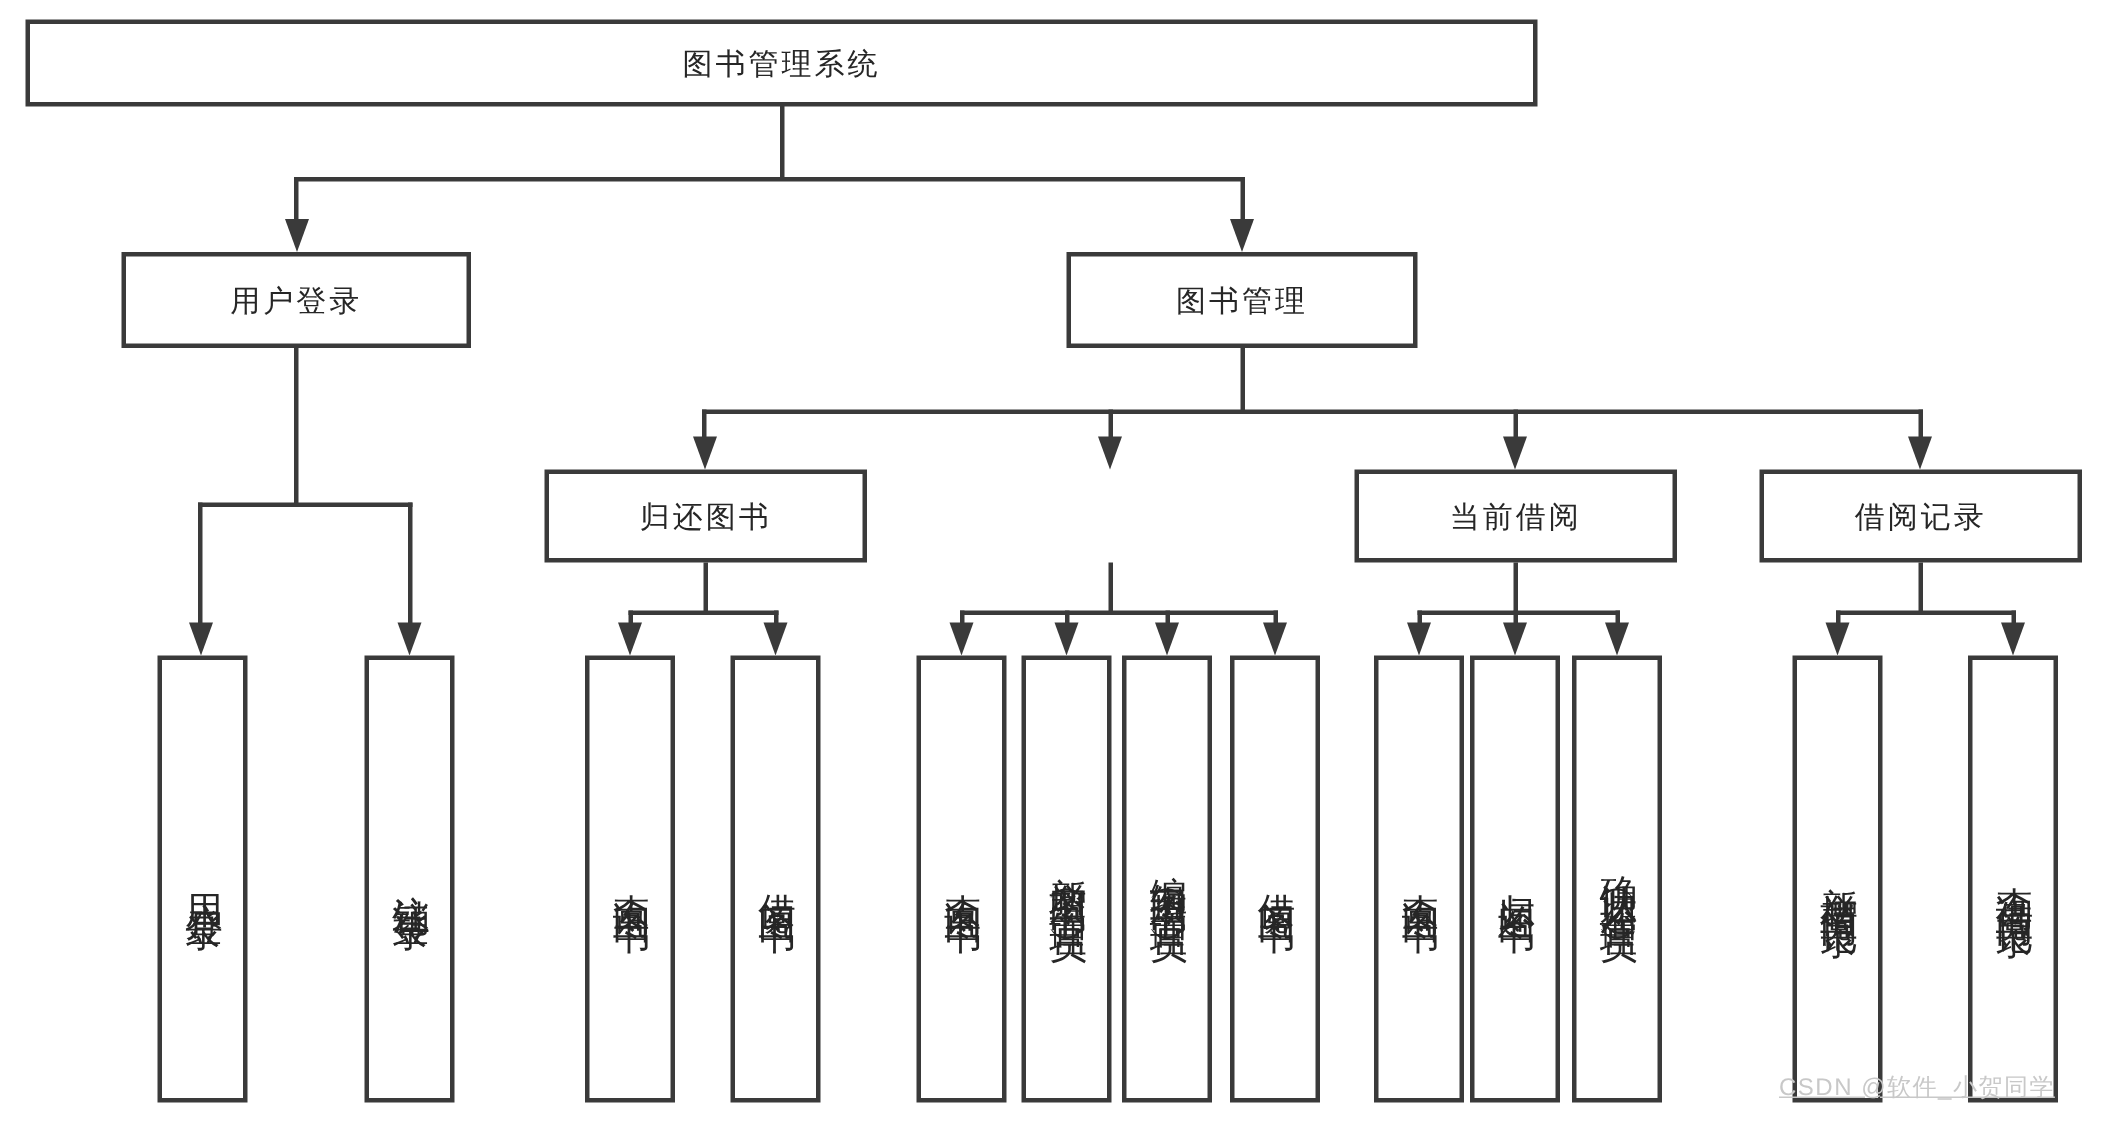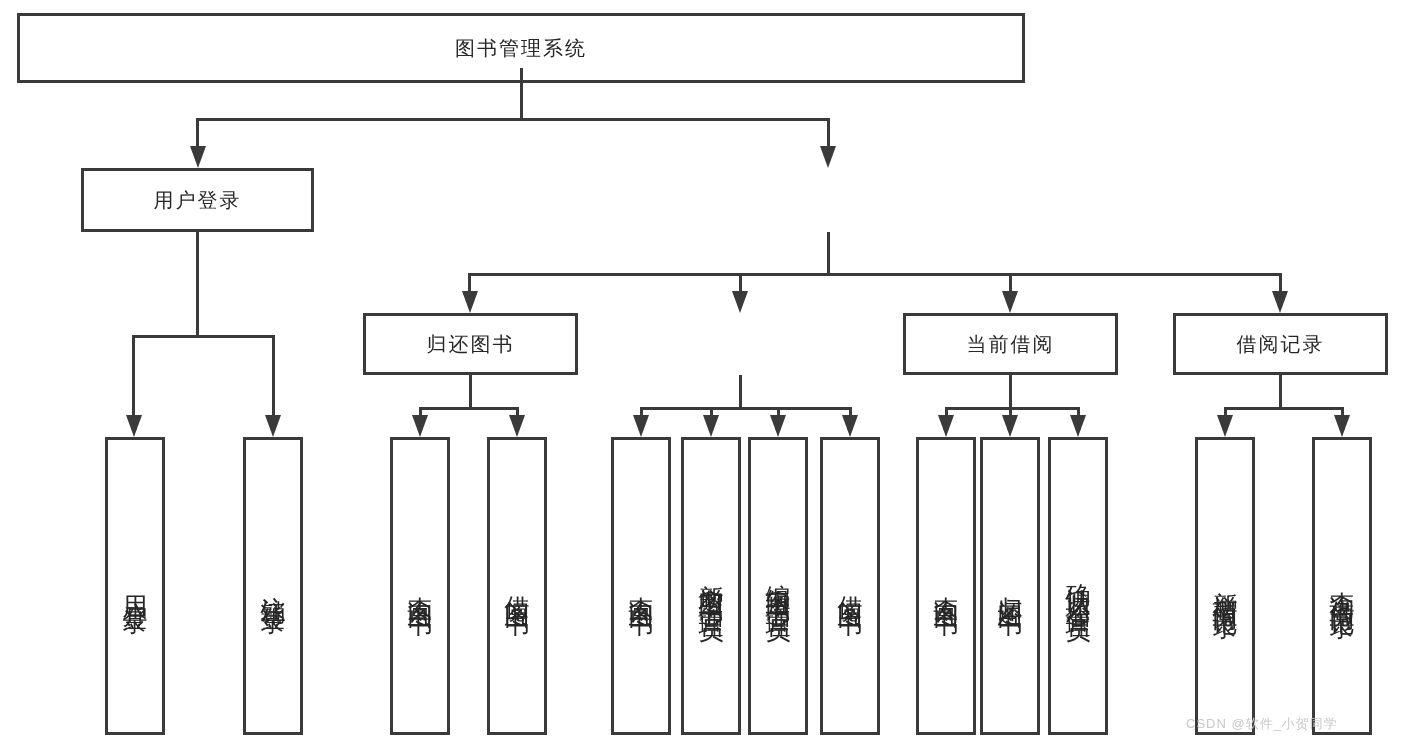--- a/index.html
+++ b/index.html
@@ -44,44 +44,48 @@
   .hline { position: absolute; height: 3px; background: var(--line); }
   .tri {
     position: absolute;
     width: 0; height: 0;
     border-left: 8px solid transparent;
     border-right: 8px solid transparent;
     border-top: 22px solid var(--line);
   }
   .watermark {
     position: absolute;
-    font-size: 13px;
+    font-size: 16px;
     color: var(--watermark);
     white-space: nowrap;
     letter-spacing: 1px;
+    text-decoration: underline;
   }
 </style>
 </head>
 <body>
 
 <div class="canvas">
 
-  <div class="box hbox" style="left:17px; top:13px; width:1008px; height:70px;">
+  <div class="box hbox" style="left:17px; top:13px; width:1008px; height:58px;">
     <span>图书管理系统</span>
   </div>
 
   <div class="vline" style="left:520px; top:68px;  height:50px;"></div>
   <div class="hline" style="left:196px; top:118px; width:634px;"></div>
   <div class="vline" style="left:196px; top:118px; height:32px;"></div>
   <div class="tri" style="left:190px; top:146px;"></div>
   <div class="vline" style="left:827px; top:118px; height:32px;"></div>
   <div class="tri" style="left:820px; top:146px;"></div>
 
   <div class="box hbox" style="left:81px; top:168px; width:233px; height:64px;">
     <span>用户登录</span>
+  </div>
+  <div class="box hbox" style="left:711px; top:168px; width:234px; height:64px;">
+    <span>图书管理</span>
   </div>
 
   <div class="vline" style="left:196px; top:232px; height:106px;"></div>
   <div class="hline" style="left:132px; top:335px; width:143px;"></div>
   <div class="vline" style="left:132px; top:335px; height:86px;"></div>
   <div class="tri" style="left:126px; top:415px;"></div>
   <div class="vline" style="left:272px; top:335px; height:86px;"></div>
   <div class="tri" style="left:265px; top:415px;"></div>
 
   <div class="vline" style="left:827px; top:232px; height:44px;"></div>

